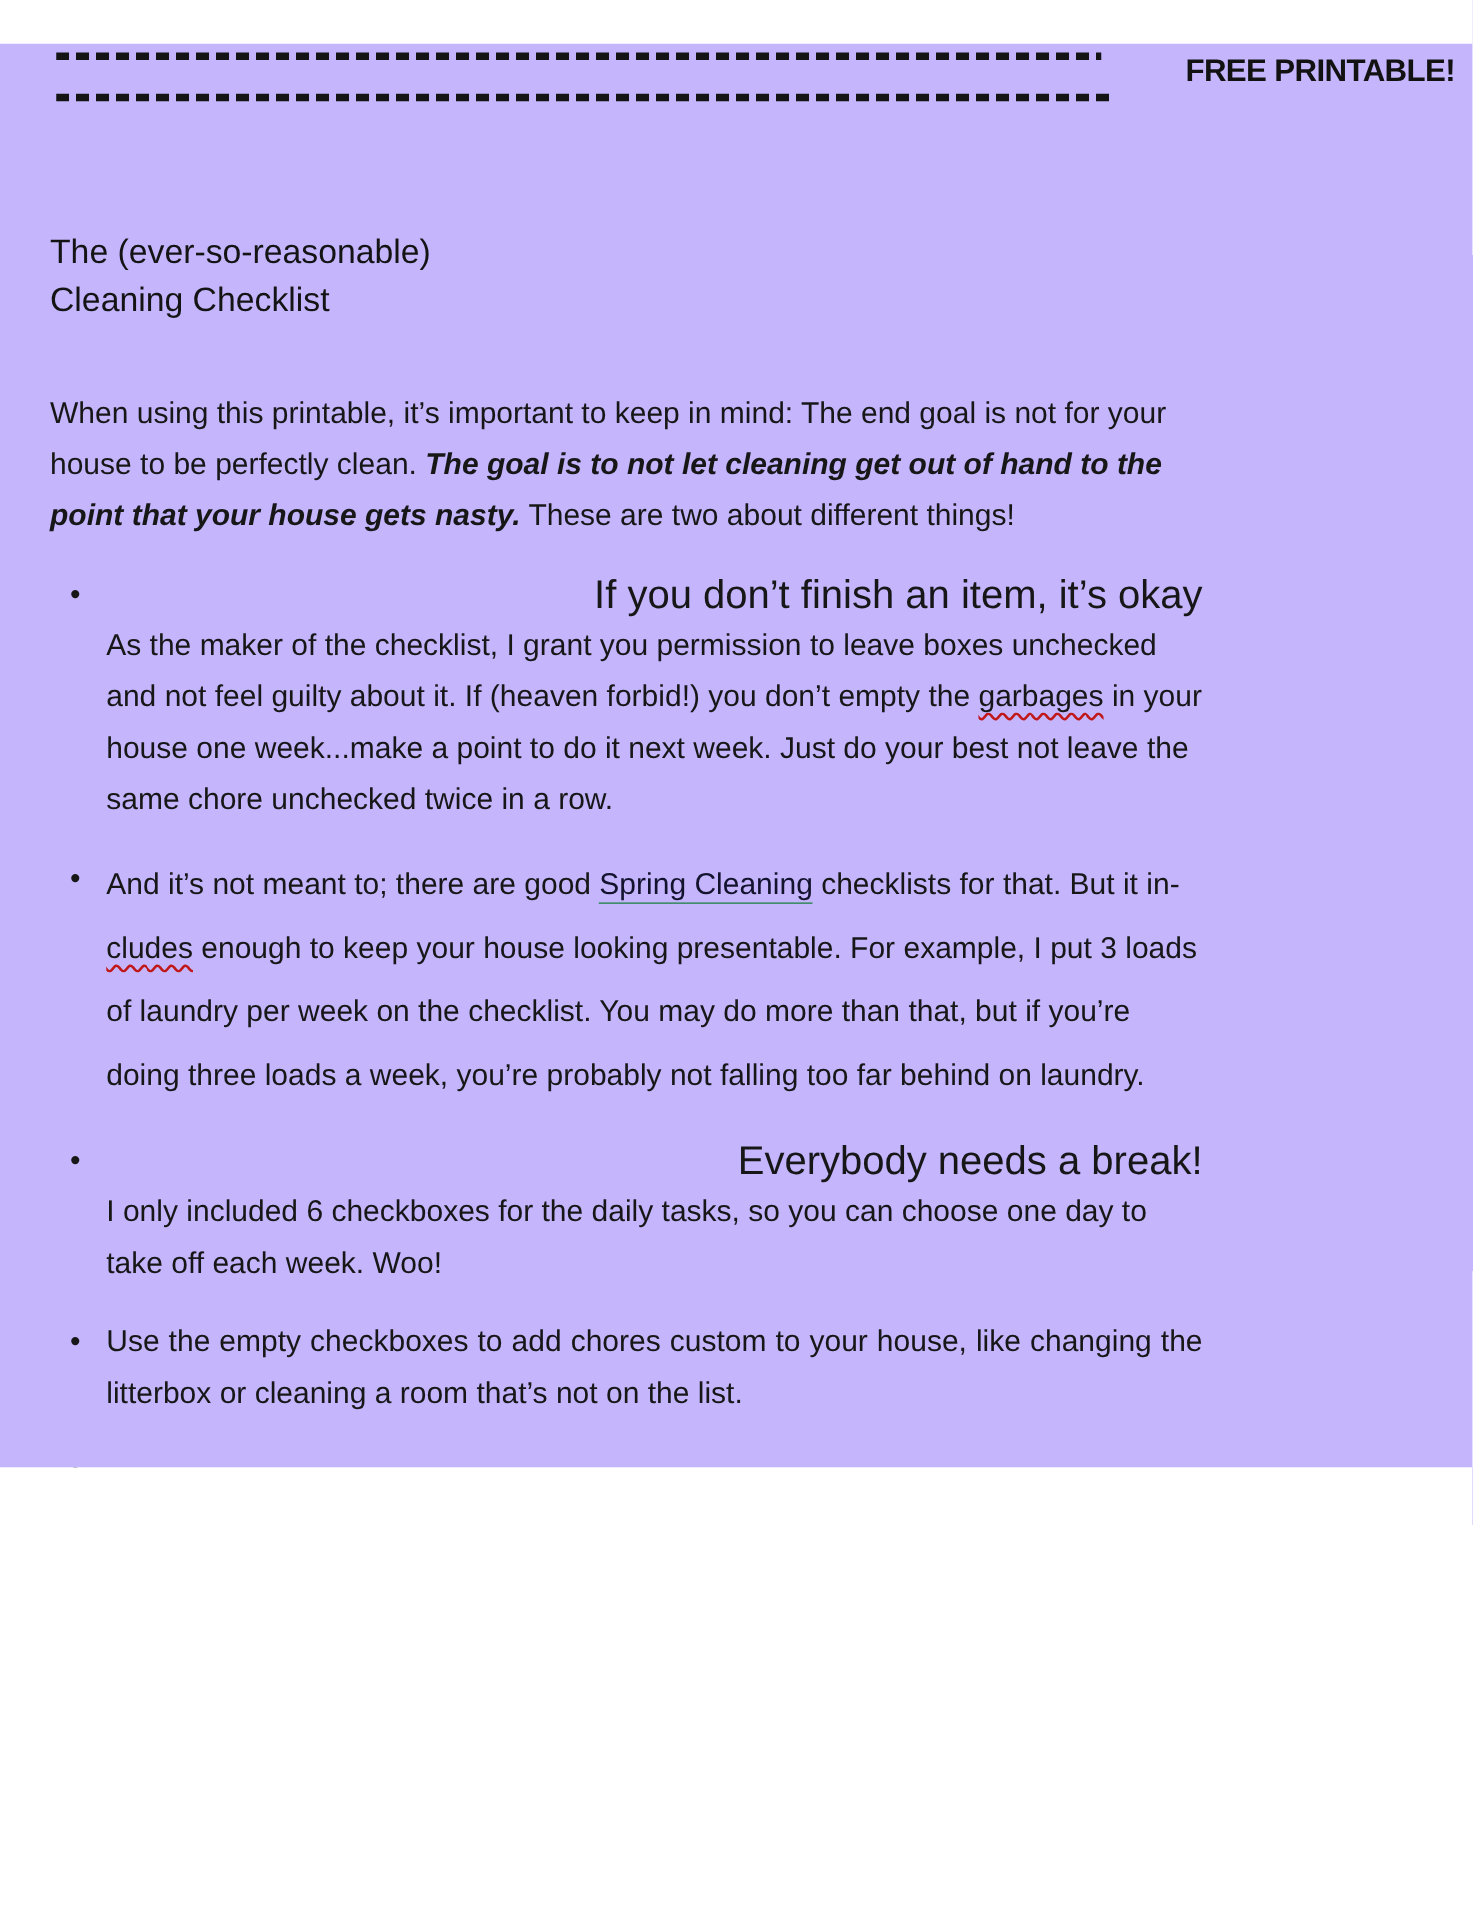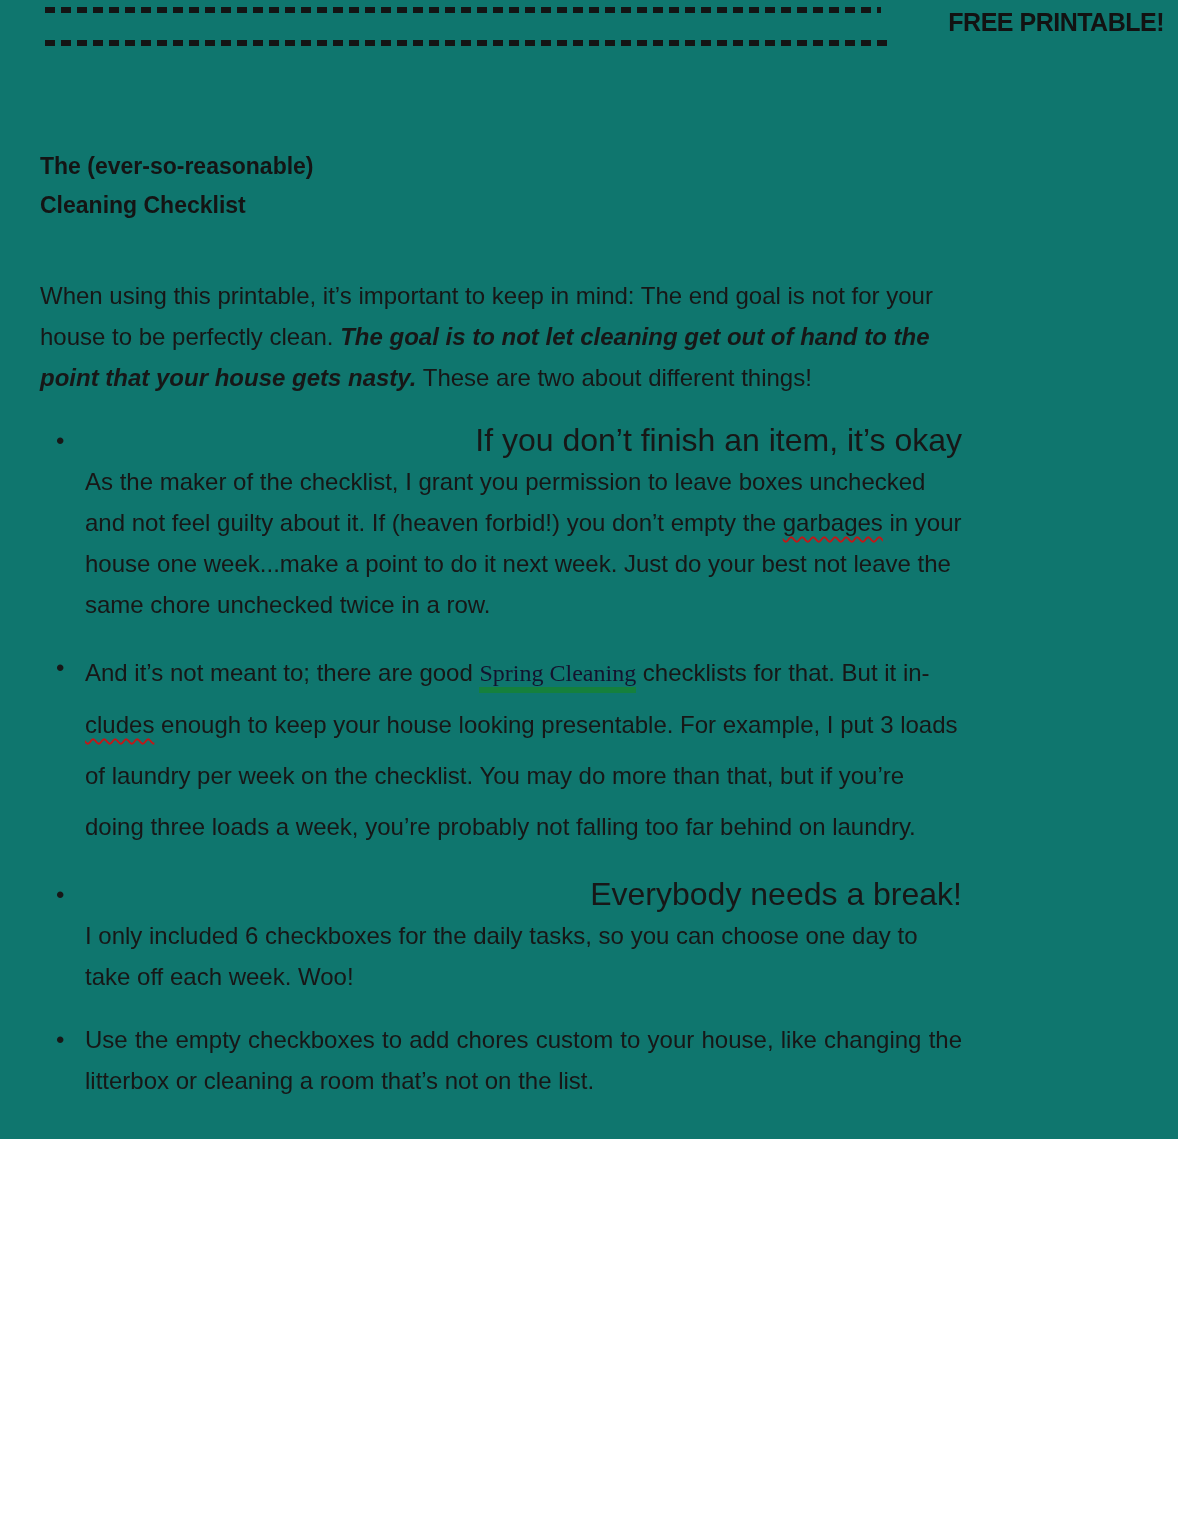--- a/index.html
+++ b/index.html
@@ -1,24 +1,25 @@
 <!DOCTYPE html>
 <html><head>
 <meta charset="utf-8">
 <style>
   * { margin: 0; padding: 0; box-sizing: border-box; }
   html, body { background: #ffffff; }
   .page {
     position: relative;
     width: 1178px;
     height: 1139px;
-    background: #0f766e;
+    background: #c4b5fd;
     overflow: hidden;
     font-family: "Liberation Sans", sans-serif;
     color: #171717;
+    margin-top: 35px;
   }
   .dash {
     position: absolute;
     left: 45px;
     height: 6px;
     background: repeating-linear-gradient(to right, #141414 0px, #141414 10px, transparent 10px, transparent 16px);
   }
   .dash1 { top: 7px;  width: 836px; }
   .dash2 { top: 40px; width: 843px; }
   .free-printable {
@@ -30,23 +31,23 @@
     letter-spacing: -0.5px;
     color: #121212;
   }
   .content {
     position: absolute;
     left: 40px;
     top: 147px;
     width: 922px;
   }
   .title {
-    font-size: 23px;
+    font-size: 27px;
     line-height: 39px;
-    font-weight: 700;
+    font-weight: 400;
     color: #141414;
   }
   .intro {
     margin-top: 50px;
     font-size: 24px;
     line-height: 41px;
   }
   .em-bold-italic {
     font-weight: 700;
     font-style: italic;
@@ -80,24 +81,23 @@
   .squiggle {
     text-decoration-line: underline;
     text-decoration-style: wavy;
     text-decoration-color: #c01818;
     text-decoration-thickness: 2px;
     text-underline-offset: 5px;
     text-align: right;
   }
   .doc-link {
     color: #13132e;
-    border-bottom: 6px solid #15803d;
+    border-bottom: 1px solid #15803d;
     padding-bottom: 1px;
     cursor: pointer;
-    font-family: Liberation Serif, serif;
   }
 </style>
 </head>
 <body>
 
 <div class="page">
 
   <div class="dash dash1"></div>
   <div class="dash dash2"></div>
 

